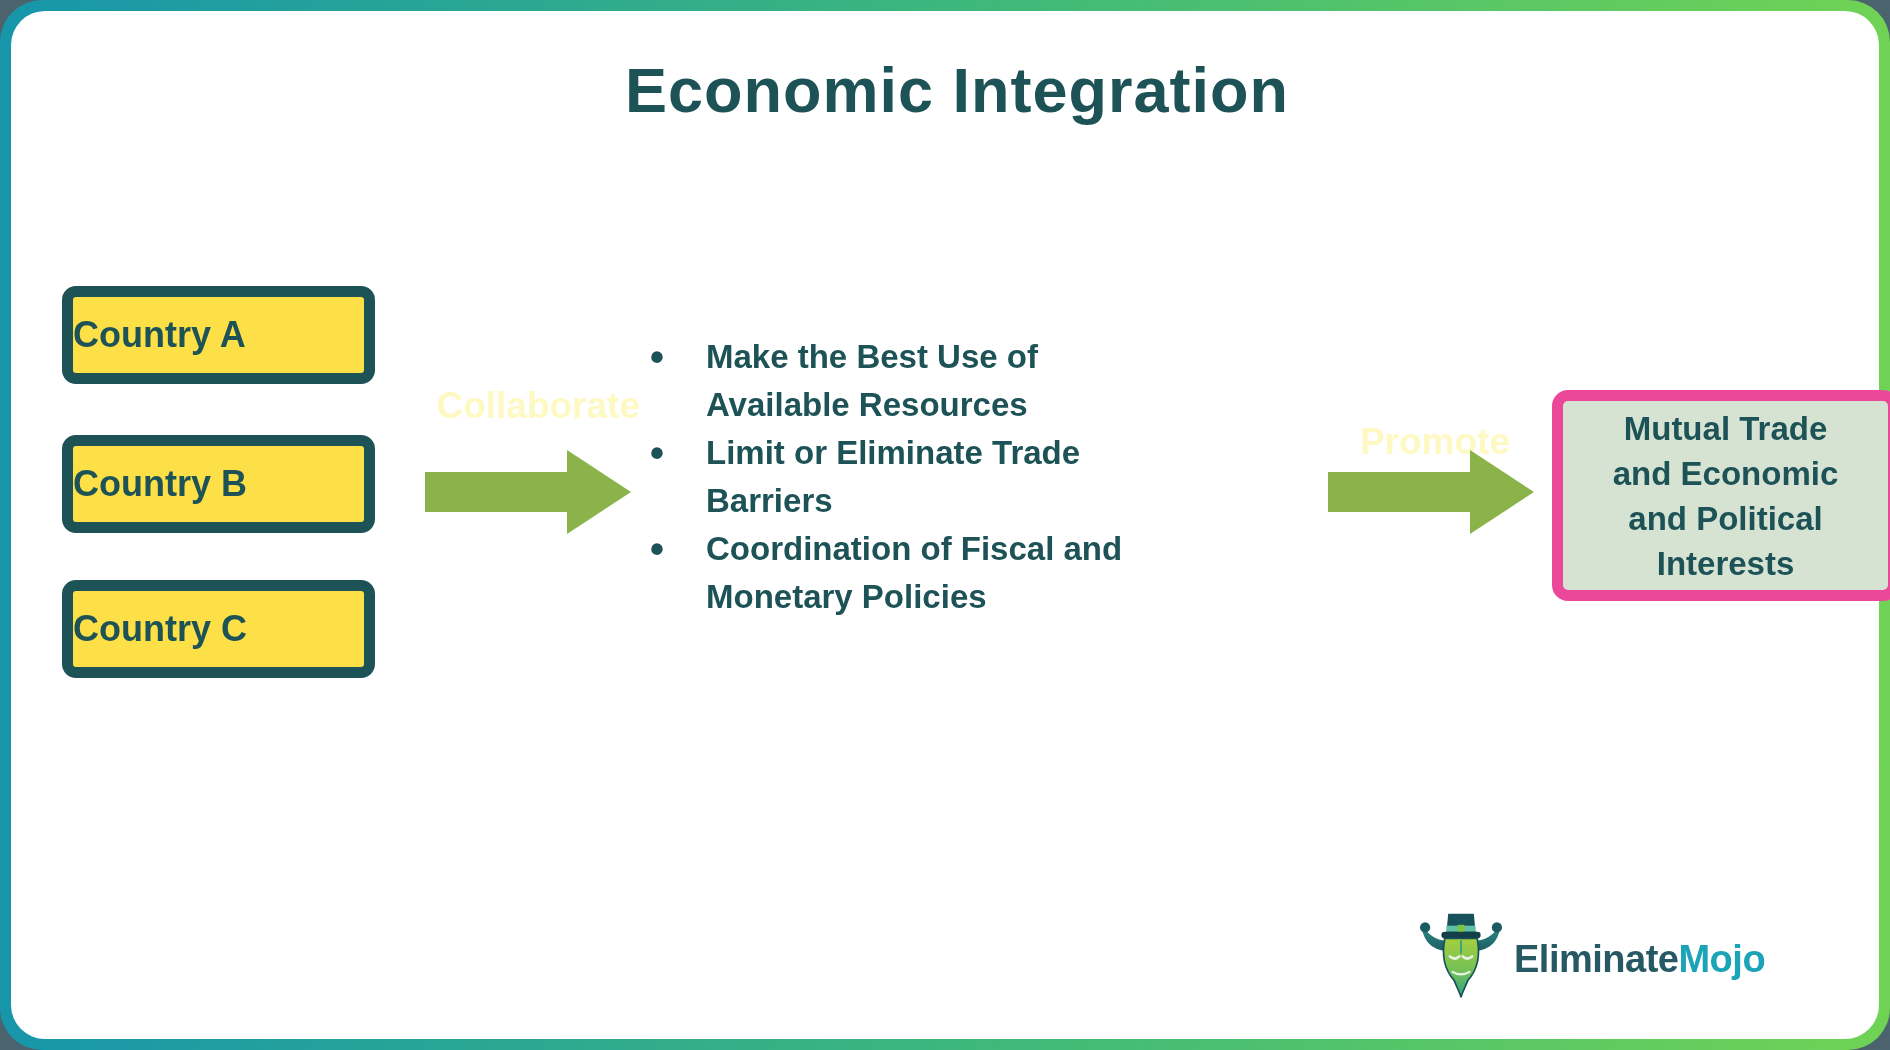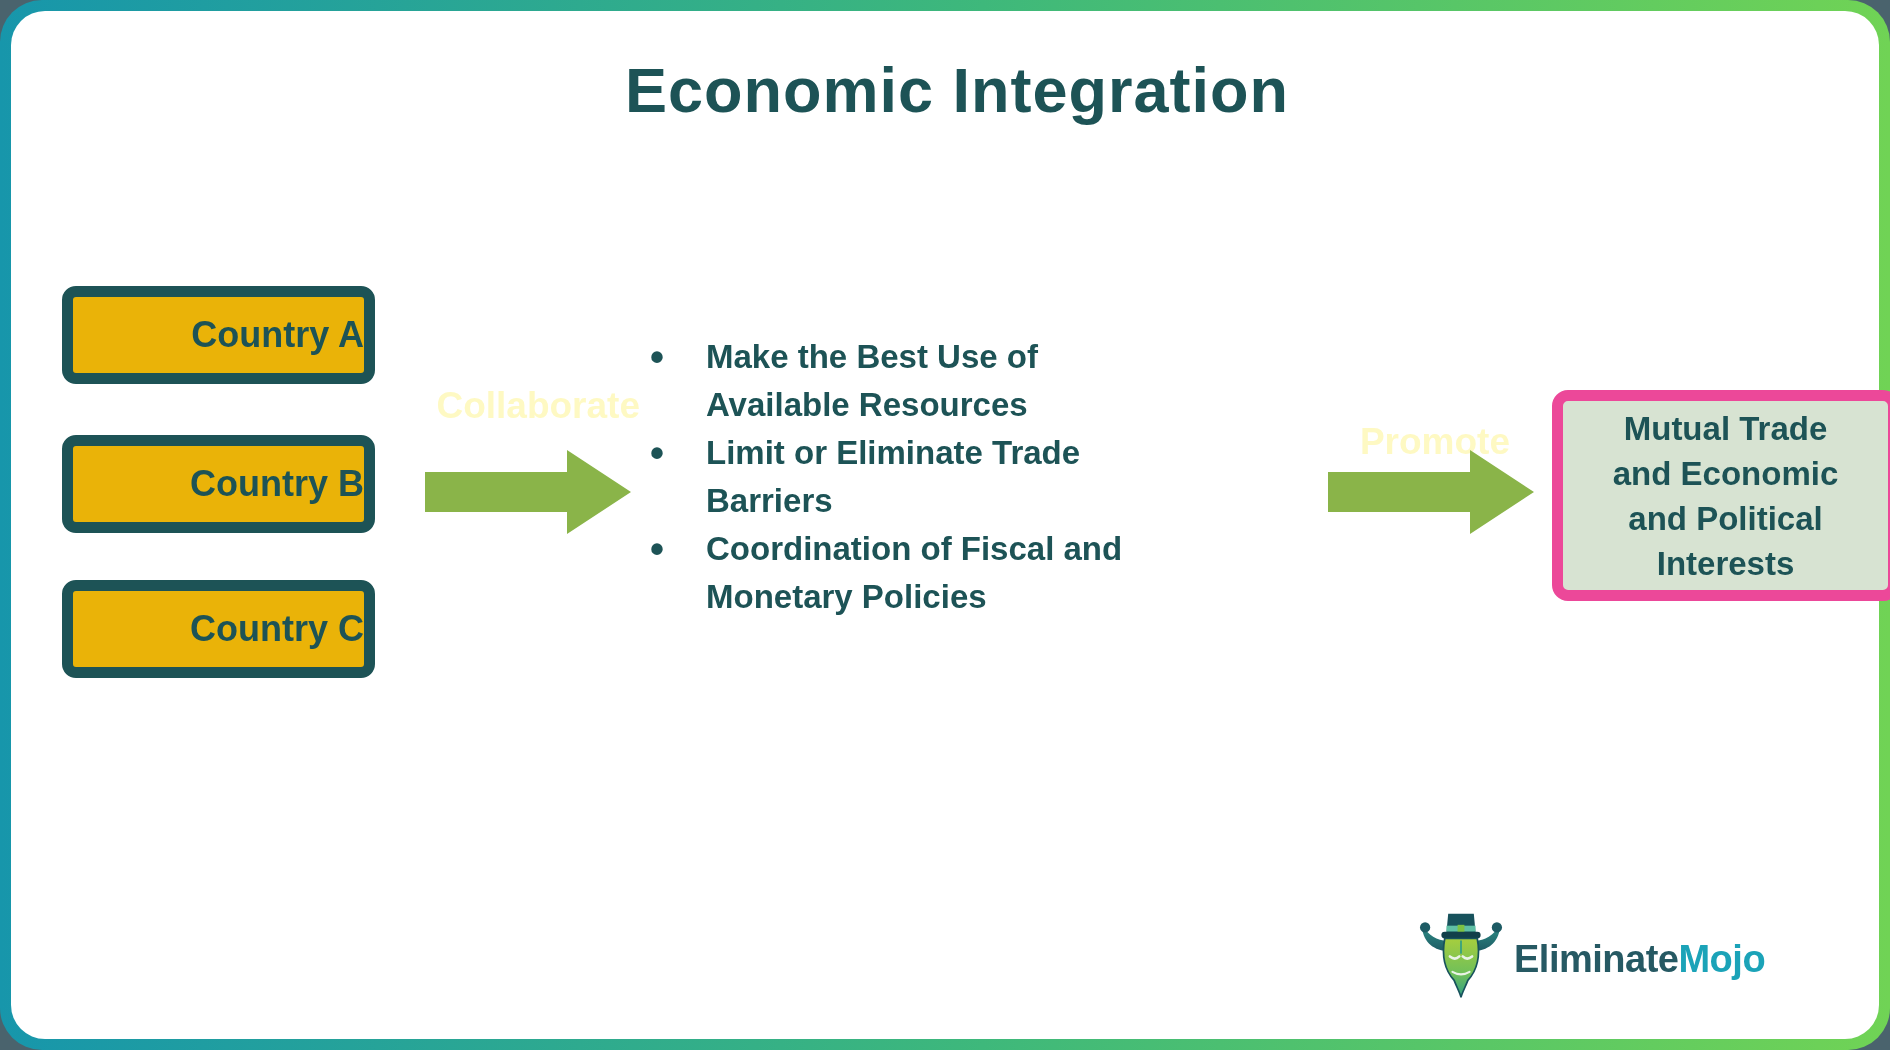--- a/index.html
+++ b/index.html
@@ -24,24 +24,24 @@
 
   .page-title{
     position:absolute;top:42px;left:0;width:100%;
     text-align:center;
     font-size:63px;font-weight:bold;letter-spacing:1px;
     color:#1d5356;margin:12px;
   }
 
   .country-box{
     position:absolute;left:62px;width:291px;height:76px;
-    background:#eab308;
+    background:#fde047;
     border:11px solid #1d5356;
     border-radius:14px;
-    display:flex;align-items:center;justify-content:flex-end;
+    display:flex;align-items:center;justify-content:flex-start;
     font-size:36px;font-weight:bold;color:#1d5356;
   }
   .country-a{top:286px;}
   .country-b{top:435px;}
   .country-c{top:580px;}
 
   .flow-label{
     position:absolute;
     font-size:37px;font-weight:bold;color:#fef9c3;
     text-align:right;

